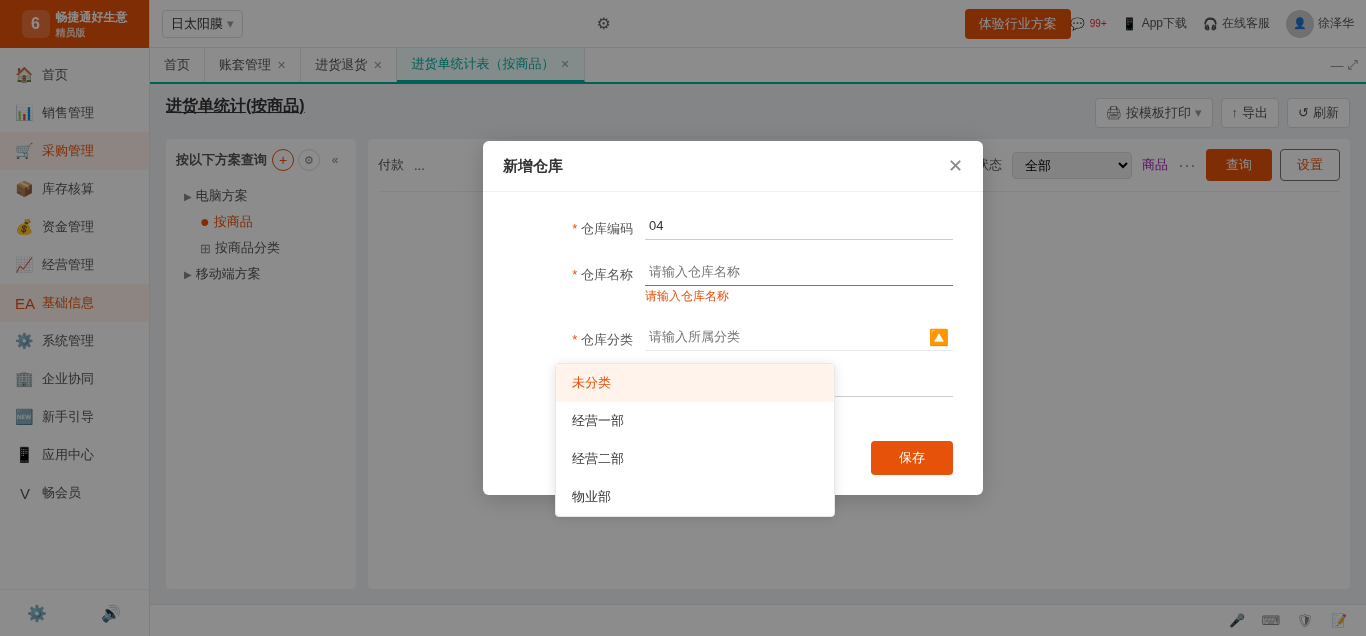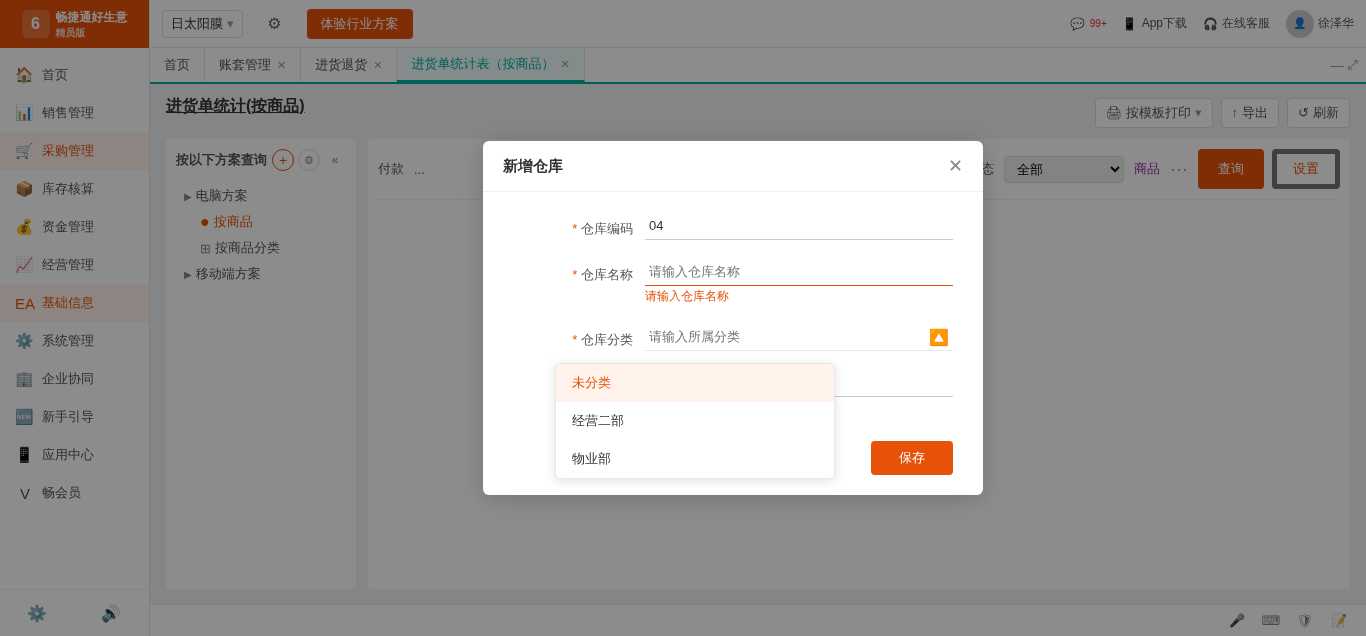--- a/index.html
+++ b/index.html
@@ -15,21 +15,22 @@
       border-bottom: 1px solid #e8e8e8;
       position: fixed;
       top: 0; left: 0; right: 0;
       z-index: 100;
     }
 
     .top-center {
       flex: 1;
       display: flex;
       align-items: center;
-      gap: 16px;
+      gap: 8px;
+      justify-content: space-between;
     }
     .store-selector {
       display: flex; align-items: center;
       border: 1px solid #ddd; border-radius: 4px;
       padding: 4px 8px; gap: 4px; cursor: pointer;
       font-size: 13px; color: #333;
     }
     .gear-btn {
       width: 32px; height: 32px;
       display: flex; align-items: center; justify-content: center;
@@ -276,21 +277,21 @@
       color: white;
       border: none;
       border-radius: 4px;
       padding: 6px 20px;
       font-size: 13px;
       cursor: pointer;
     }
     .btn-set {
       background: #fff;
       color: #e6520a;
-      border: 5px solid #737373;
+      border: 1px solid #737373;
       border-radius: 4px;
       padding: 6px 16px;
       font-size: 13px;
       cursor: pointer;
     }
     .toolbar-btn {
       display: flex; align-items: center; gap: 4px;
       padding: 5px 10px;
       border: 1px solid #ddd;
       border-radius: 4px;
@@ -575,20 +576,21 @@
     </div>
 
     <div class="form-row">
       <label class="form-label required">仓库分类</label>
       <div class="form-control select-wrap">
         <input class="form-input" type="text" style="border-bottom-color: rgb(232, 232, 232);" placeholder="请输入所属分类">
         <span class="select-arrow">🔼</span>
         
         <div class="dropdown-list">
           <div class="dropdown-item selected">未分类</div>
+          <div class="dropdown-item">经营一部</div>
           <div class="dropdown-item">经营二部</div>
           <div class="dropdown-item">物业部</div>
         </div>
       </div>
     </div>
 
     <div class="form-row">
       <label class="form-label">备注</label>
       <div class="form-control">
         <input class="form-input" type="text" style="">

